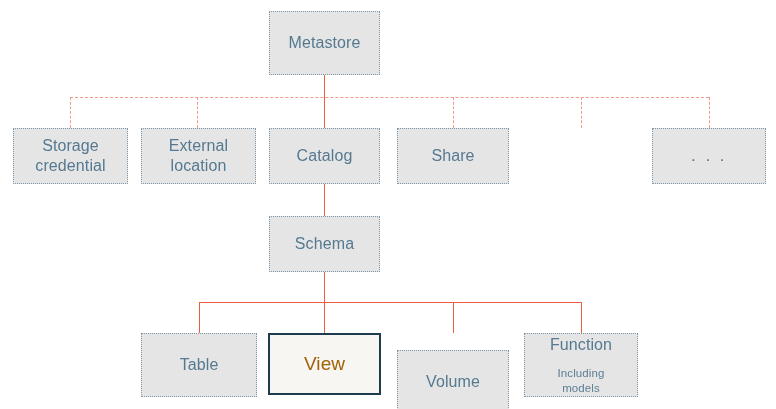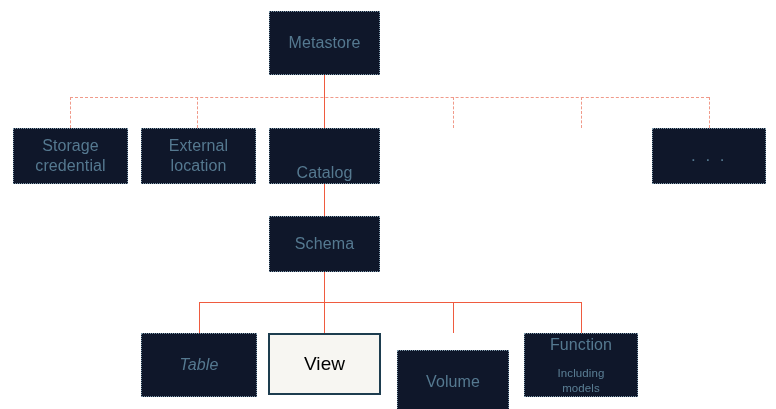--- a/index.html
+++ b/index.html
@@ -15,21 +15,21 @@
     width: 776px;
     height: 409px;
     background: #ffffff;
     overflow: hidden;
   }
 
   
   .node {
     position: absolute;
     box-sizing: border-box;
-    background: #0f172a;
+    background: #e5e5e5;
     border: 1px dotted #7e98a9;
     display: flex;
     flex-direction: column;
     align-items: center;
     justify-content: center;
     text-align: center;
     color: #557990;
     font-size: 16px;
     line-height: 1.28;
     letter-spacing: 0.1px;
@@ -45,21 +45,21 @@
     line-height: 1.25;
     color: #5b7f95;
     margin-top: 11px;
     white-space: pre-line;
   }
 
   
   .node.is-selected {
     background: #f7f6f2;
     border: 2px solid #1d3d4f;
-    color: #000000;
+    color: #a16207;
     font-size: 19px;
   }
 
   
   .node.is-ellipsis .node-label {
     letter-spacing: 2.5px;
     font-size: 17px;
   }
 
   
@@ -110,35 +110,38 @@
   <div class="node" style="left:141px; top:128px; width:115px; height:56px;">
     <span class="node-label">External
 location</span>
   </div>
 
   <div class="node" style="left:13px; top:128px; width:115px; height:56px;">
     <span class="node-label">Storage
 credential</span>
   </div>
 
-  <div class="node" style="left:269px; top:128px; width:111px; height:56px;justify-content:flex-end;">
+  <div class="node" style="left:269px; top:128px; width:111px; height:56px;">
     <span class="node-label">Catalog</span>
   </div>
 
+  <div class="node" style="left:397px; top:128px; width:112px; height:56px;">
+    <span class="node-label">Share</span>
+  </div>
 
 
   <div class="node is-ellipsis" style="left:652px; top:128px; width:114px; height:56px;">
     <span class="node-label">. . .</span>
   </div>
 
   <div class="node" style="left:269px; top:216px; width:111px; height:56px;">
     <span class="node-label">Schema</span>
   </div>
 
-  <div class="node" style="left:141px; top:333px; width:116px; height:64px;font-style:italic;">
+  <div class="node" style="left:141px; top:333px; width:116px; height:64px;">
     <span class="node-label">Table</span>
   </div>
 
   <div class="node is-selected" style="left:268px; top:333px; width:113px; height:62px;">
     <span class="node-label">View</span>
   </div>
 
   <div class="node" style="left:397px; top:350px; width:112px; height:64px;">
     <span class="node-label">Volume</span>
   </div>

